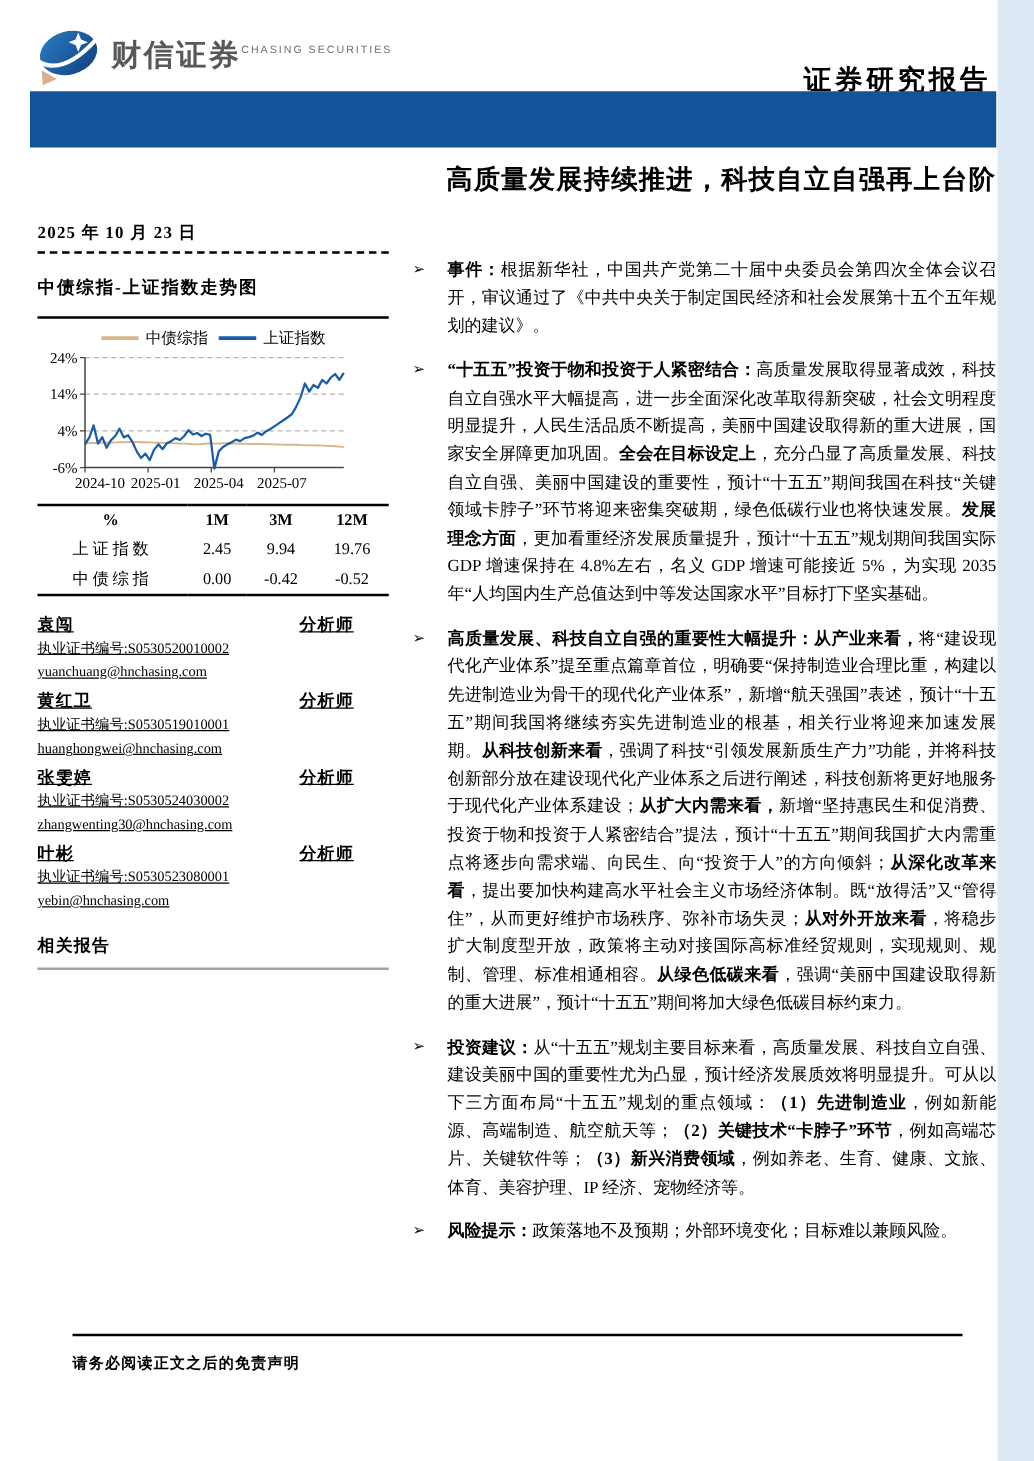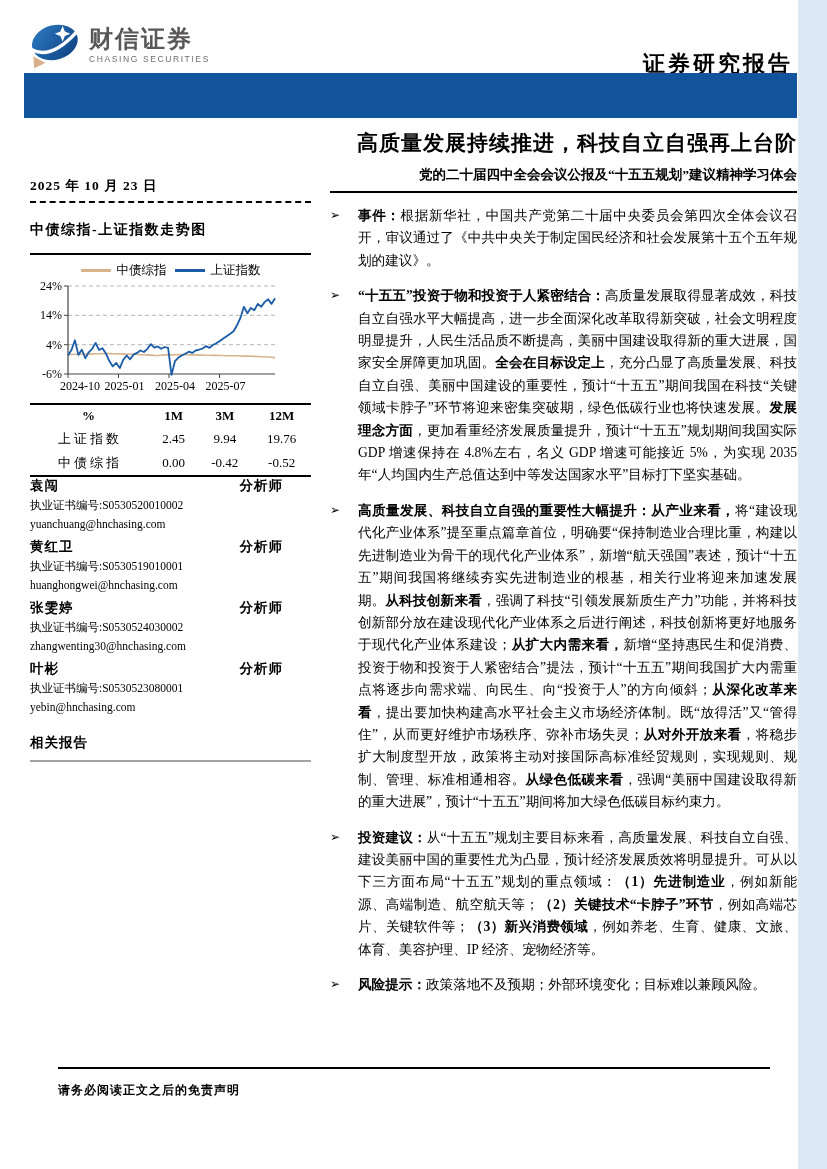--- a/index.html
+++ b/index.html
@@ -4,21 +4,21 @@
 <style>
   html,body{margin:0;padding:0;}
   body{
     width:827px;height:1169px;position:relative;background:#ffffff;
     font-family:"Liberation Serif",serif;color:#000;overflow:hidden;
   }
   .side-strip{position:absolute;right:0;top:0;width:29px;height:1169px;background:#dde9f5;}
 
   
   .logo{position:absolute;left:28px;top:20px;display:flex;align-items:center;gap:9px;}
-  .logo-txt{display:flex;flex-direction:column;justify-content:center;}
+  .logo-txt{display:flex;flex-direction:row;justify-content:center;}
   .logo-cn{font-size:24px;line-height:26px;color:#595757;font-weight:700;letter-spacing:2px;font-family:"Liberation Sans",sans-serif;}
   .logo-en{font-size:8.5px;letter-spacing:1.6px;color:#6d6d6d;font-family:"Liberation Sans",sans-serif;margin-top:2px;}
   .report-type{position:absolute;top:49px;right:34px;font-size:22px;font-weight:700;letter-spacing:3px;}
 
   
   .banner{position:absolute;left:24px;top:73px;width:773px;height:45px;display:flex;}
   .banner-light{width:286px;background:#7da8dc;display:flex;align-items:center;}
   .banner-label{color:#fff;font-weight:700;font-size:17px;letter-spacing:2px;padding-left:60px;font-family:"Liberation Sans",sans-serif;}
   .banner-dark{flex:1;background:#11549b;}
 
@@ -42,21 +42,21 @@
   .legend{display:flex;justify-content:center;align-items:center;gap:8px;margin-top:7px;font-size:12.5px;}
   .legend-item{display:flex;align-items:center;gap:6px;}
   .legend-swatch{display:inline-block;width:30px;height:3px;}
   #trend-svg{display:block;margin-top:2px;}
 
   table.perf{width:100%;border-collapse:collapse;margin-top:10px;border-top:2px solid #000;border-bottom:2px solid #000;font-size:13px;}
   .perf th,.perf td{padding:3px 2px;text-align:center;}
   .perf th{font-weight:700;}
   .perf td.lbl,.perf th.lbl{letter-spacing:3px;}
 
-  .analysts{}
+  .analysts{margin-top:14px;text-decoration:underline;}
   .analyst{margin-bottom:5px;}
   .analyst-name-row{display:flex;justify-content:space-between;padding-right:28px;font-weight:700;font-size:13.5px;letter-spacing:1px;}
   .analyst-detail{font-size:11.5px;line-height:17px;margin-top:2px;}
 
   .related{margin-top:18px;font-size:13.5px;font-weight:700;letter-spacing:1px;padding-bottom:8px;border-bottom:2px solid #a3a3a3;}
 
   
   .footer-line{position:absolute;left:58px;top:1067px;width:712px;border-top:2px solid #000;}
   .footer-text{position:absolute;left:58px;top:1082px;font-size:12px;font-weight:700;letter-spacing:1px;}
 </style>
@@ -84,21 +84,20 @@
   </div>
 </div>
 <div class="report-type">证券研究报告</div>
 
 <div class="banner">
   <div class="banner-dark"></div>
 </div>
 
 <div class="title-block">
   <div class="doc-title">高质量发展持续推进，科技自立自强再上台阶</div>
-  <div class="doc-subtitle">党的二十届四中全会会议公报及“十五五规划”建议精神学习体会</div>
 </div>
 
 <div class="right-col">
   <div class="bullets">
     <div class="bullet">
       <span class="bullet-marker">➢</span>
       <p><b>事件：</b><span>根据新华社，中国共产党第二十届中央委员会第四次全体会议召开，审议通过了《中共中央关于制定国民经济和社会发展第十五个五年规划的建议》。</span></p>
     </div>
     <div class="bullet">
       <span class="bullet-marker">➢</span>

